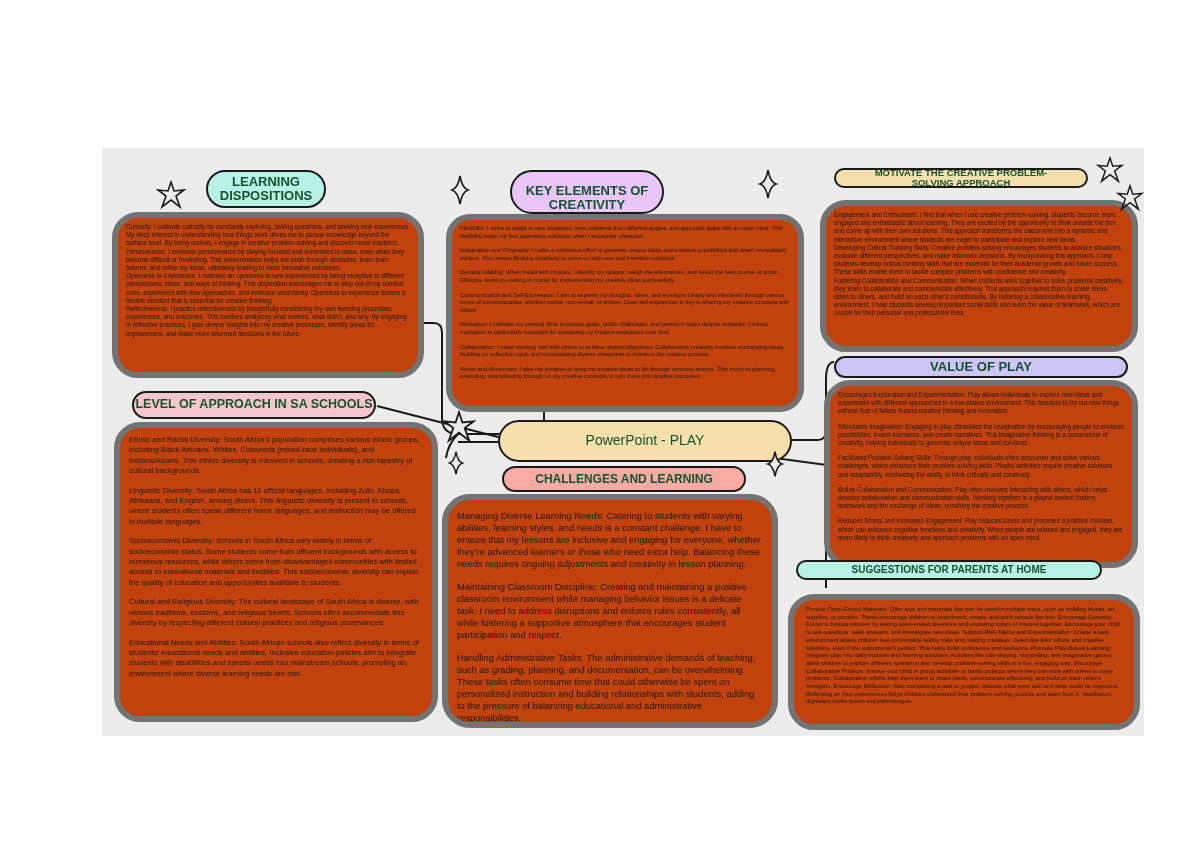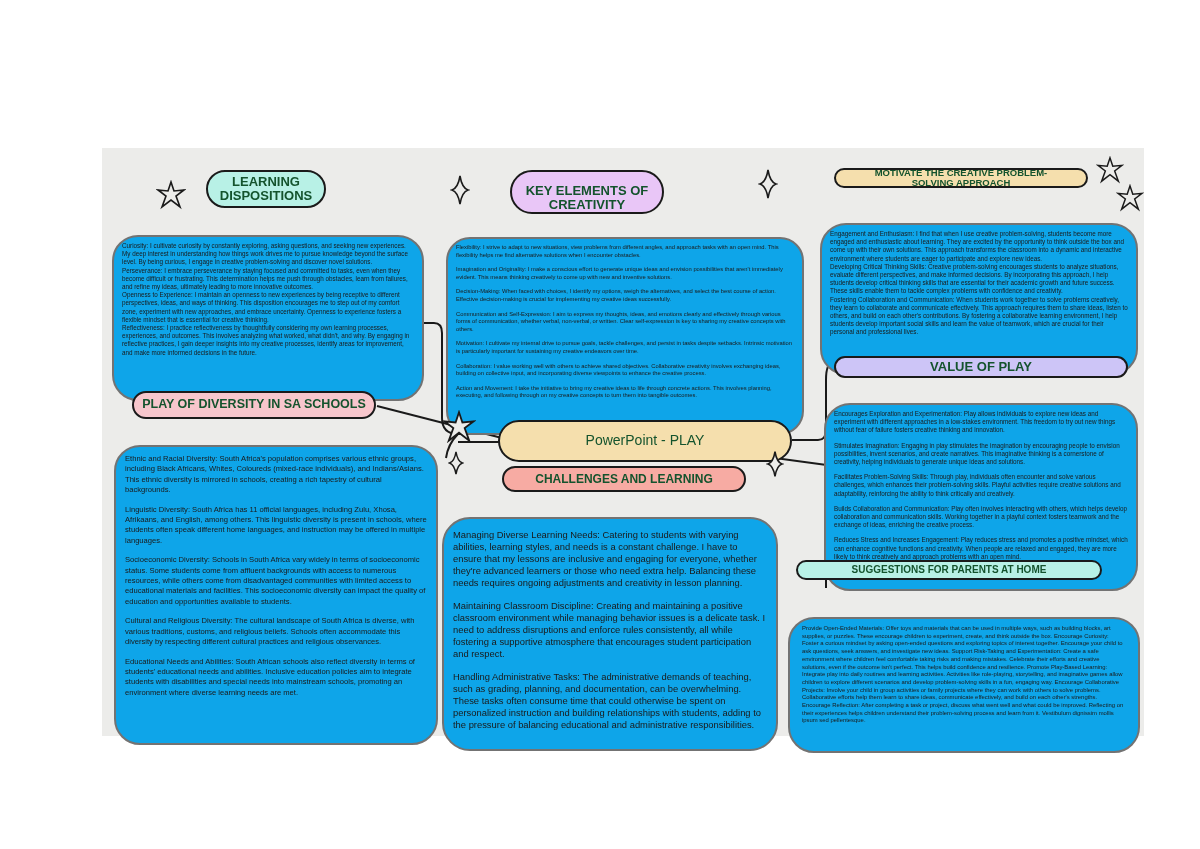--- a/index.html
+++ b/index.html
@@ -11,22 +11,22 @@
     .board {
       position: absolute; left: 102px; top: 148px; width: 1042px; height: 588px;
       background: #ececea;
     }
     .pill {
       position: absolute; border: 2px solid #1a1a1a; border-radius: 999px;
       display: flex; align-items: center; justify-content: center; text-align: center;
       font-weight: bold; color: #14532d; box-sizing: border-box; line-height: 1.08;
     }
     .box {
-      position: absolute; border: 2px solid #737373; border-radius: 22px;
-      box-sizing: border-box; background: #0ea5e9; overflow: hidden; margin-top: 23px;
+      position: absolute; border: 6px solid #737373; border-radius: 22px;
+      box-sizing: border-box; background: #c2410c; overflow: hidden;
     }
     .box p { margin: 0; }
     .txt-xs { font-size: 6.3px; line-height: 8.2px; padding: 5px 8px; }
     .txt-xs p + p { margin-top: 0; }
     .txt-xs.gap p + p { margin-top: 7px; }
     .txt-sm { font-size: 7.6px; line-height: 10.4px; padding: 7px 9px; }
     .txt-sm p + p { margin-top: 9px; }
     .txt-md { font-size: 9.4px; line-height: 12px; padding: 10px 9px; }
     .txt-md p + p { margin-top: 11px; }
     svg.lines { position: absolute; left: 0; top: 0; }
@@ -100,21 +100,21 @@
   </div>
 
   <div class="pill" style="left:694px;top:412px;width:306px;height:20px;font-size:10px;background:#b8f1e6;">
     <span>SUGGESTIONS FOR PARENTS AT HOME</span>
   </div>
   <div class="box txt-xs" style="left:686px;top:446px;width:352px;height:136px;border-radius:26px;font-size:5.9px;line-height:7.7px;padding:6px 12px;">
     <p>Provide Open-Ended Materials: Offer toys and materials that can be used in multiple ways, such as building blocks, art supplies, or puzzles. These encourage children to experiment, create, and think outside the box. Encourage Curiosity: Foster a curious mindset by asking open-ended questions and exploring topics of interest together. Encourage your child to ask questions, seek answers, and investigate new ideas. Support Risk-Taking and Experimentation: Create a safe environment where children feel comfortable taking risks and making mistakes. Celebrate their efforts and creative solutions, even if the outcome isn't perfect. This helps build confidence and resilience. Promote Play-Based Learning: Integrate play into daily routines and learning activities. Activities like role-playing, storytelling, and imaginative games allow children to explore different scenarios and develop problem-solving skills in a fun, engaging way. Encourage Collaborative Projects: Involve your child in group activities or family projects where they can work with others to solve problems. Collaborative efforts help them learn to share ideas, communicate effectively, and build on each other's strengths. Encourage Reflection: After completing a task or project, discuss what went well and what could be improved. Reflecting on their experiences helps children understand their problem-solving process and learn from it. Vestibulum dignissim mollis ipsum sed pellentesque.</p>
   </div>
 
   <div class="pill" style="left:30px;top:243px;width:244px;height:28px;font-size:12.5px;background:#f7c6cc;">
-    <span>PLAY OF DIVERSITY IN SA SCHOOLS</span>
+    <span>LEVEL OF APPROACH IN SA SCHOOLS</span>
   </div>
   <div class="box txt-sm" style="left:12px;top:274px;width:324px;height:300px;border-radius:26px;">
     <p>Ethnic and Racial Diversity: South Africa's population comprises various ethnic groups, including Black Africans, Whites, Coloureds (mixed-race individuals), and Indians/Asians. This ethnic diversity is mirrored in schools, creating a rich tapestry of cultural backgrounds.</p>
     <p>Linguistic Diversity: South Africa has 11 official languages, including Zulu, Xhosa, Afrikaans, and English, among others. This linguistic diversity is present in schools, where students often speak different home languages, and instruction may be offered in multiple languages.</p>
     <p>Socioeconomic Diversity: Schools in South Africa vary widely in terms of socioeconomic status. Some students come from affluent backgrounds with access to numerous resources, while others come from disadvantaged communities with limited access to educational materials and facilities. This socioeconomic diversity can impact the quality of education and opportunities available to students.</p>
     <p>Cultural and Religious Diversity: The cultural landscape of South Africa is diverse, with various traditions, customs, and religious beliefs. Schools often accommodate this diversity by respecting different cultural practices and religious observances.</p>
     <p>Educational Needs and Abilities: South African schools also reflect diversity in terms of students' educational needs and abilities. Inclusive education policies aim to integrate students with disabilities and special needs into mainstream schools, promoting an environment where diverse learning needs are met.</p>
   </div>
 
   <div class="pill" style="left:396px;top:272px;width:294px;height:42px;font-size:14px;font-weight:normal;background:#f5dfad;">

